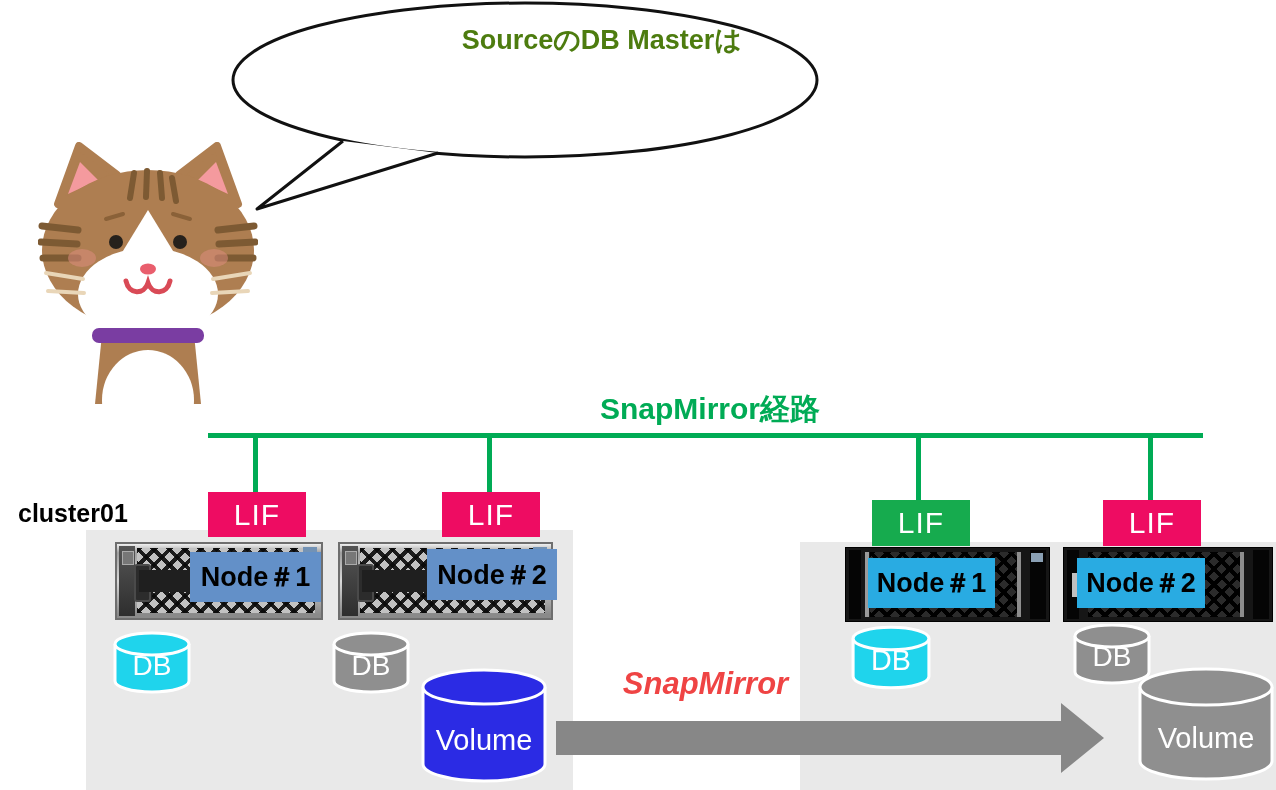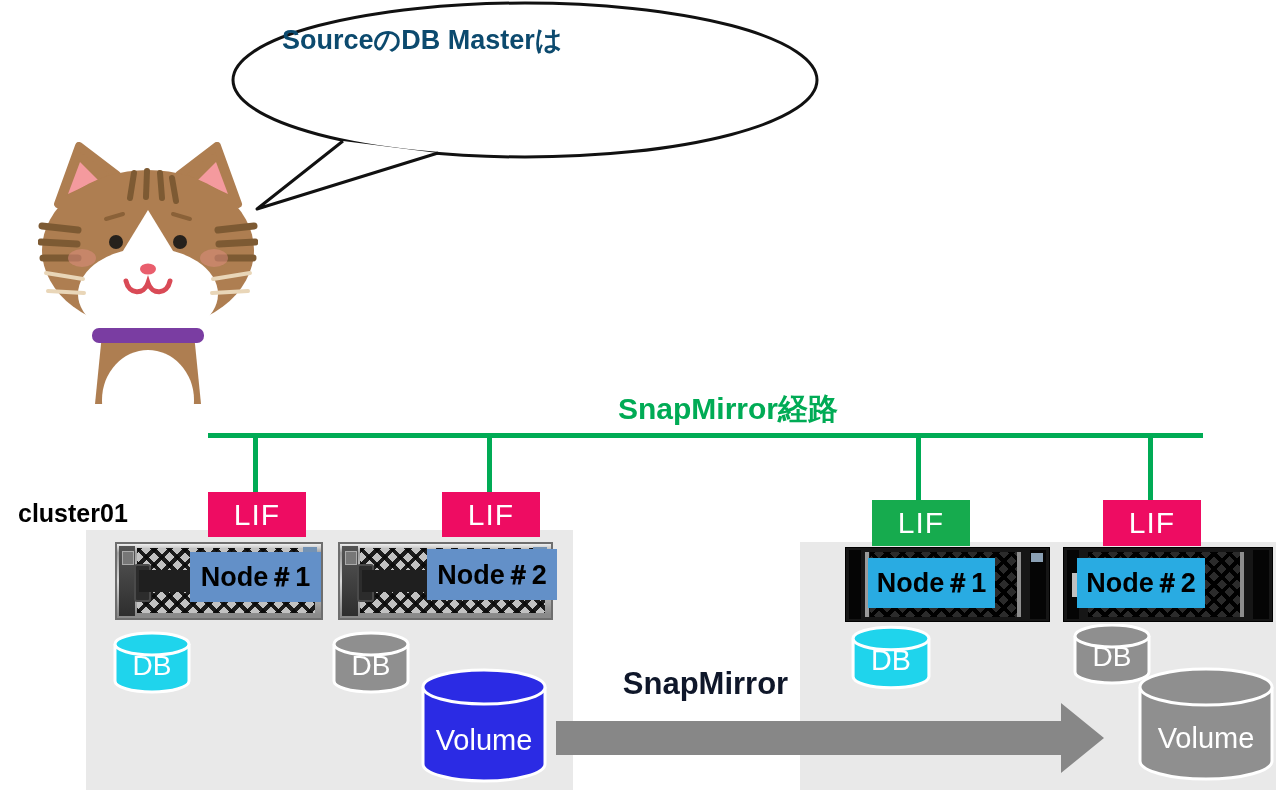--- a/index.html
+++ b/index.html
@@ -2,27 +2,27 @@
 <html><head>
 <meta charset="utf-8">
 <style>
   html,body{margin:0;padding:0;background:#fff;}
   .stage{position:relative;width:1276px;height:790px;background:#fff;overflow:hidden;
          font-family:"Liberation Sans","DejaVu Sans",sans-serif;}
   .abs{position:absolute;}
   .panel{position:absolute;background:#e9e9e9;}
   .hline{position:absolute;}
   .vstub{position:absolute;width:5px;}
-  .route-label{position:absolute;left:583px;top:389px;width:290px;text-align:center;
+  .route-label{position:absolute;left:565px;top:389px;width:290px;text-align:center;
                font-size:30px;font-weight:bold;}
   .cluster-label{position:absolute;font-size:25px;font-weight:bold;color:#000;}
   .transfer-label{position:absolute;left:598px;top:666px;width:215px;text-align:center;
-                  font-size:31px;font-weight:bold;color:#0f172a;}
-  .bubble-text{position:absolute;left:282px;top:24px;width:460px;text-align:left;
-               font-size:27px;font-weight:bold;color:#0c4a6e;line-height:32px;}
+                  font-size:31px;font-weight:bold;color:#ef4444;font-style:italic;}
+  .bubble-text{position:absolute;left:282px;top:24px;width:460px;text-align:right;
+               font-size:27px;font-weight:bold;color:#4d7c0f;line-height:32px;}
   .lif{position:absolute;display:flex;align-items:center;justify-content:center;
        color:#fff;font-size:30px;letter-spacing:1px;}
   .node-label{position:absolute;display:flex;align-items:center;justify-content:center;
               font-weight:bold;font-size:27px;color:#000;}
   .cyl{position:absolute;text-align:center;}
   .cyl text{fill:#fff;text-anchor:middle;font-family:"Liberation Sans","DejaVu Sans",sans-serif;}
   
   .device{position:absolute;box-sizing:border-box;}
   .dev-light{background:linear-gradient(180deg,#f0f0f0,#9e9e9e 12%,#d9d9d9 50%,#8a8a8a 95%);
              border:2px solid #6e6e6e;}

